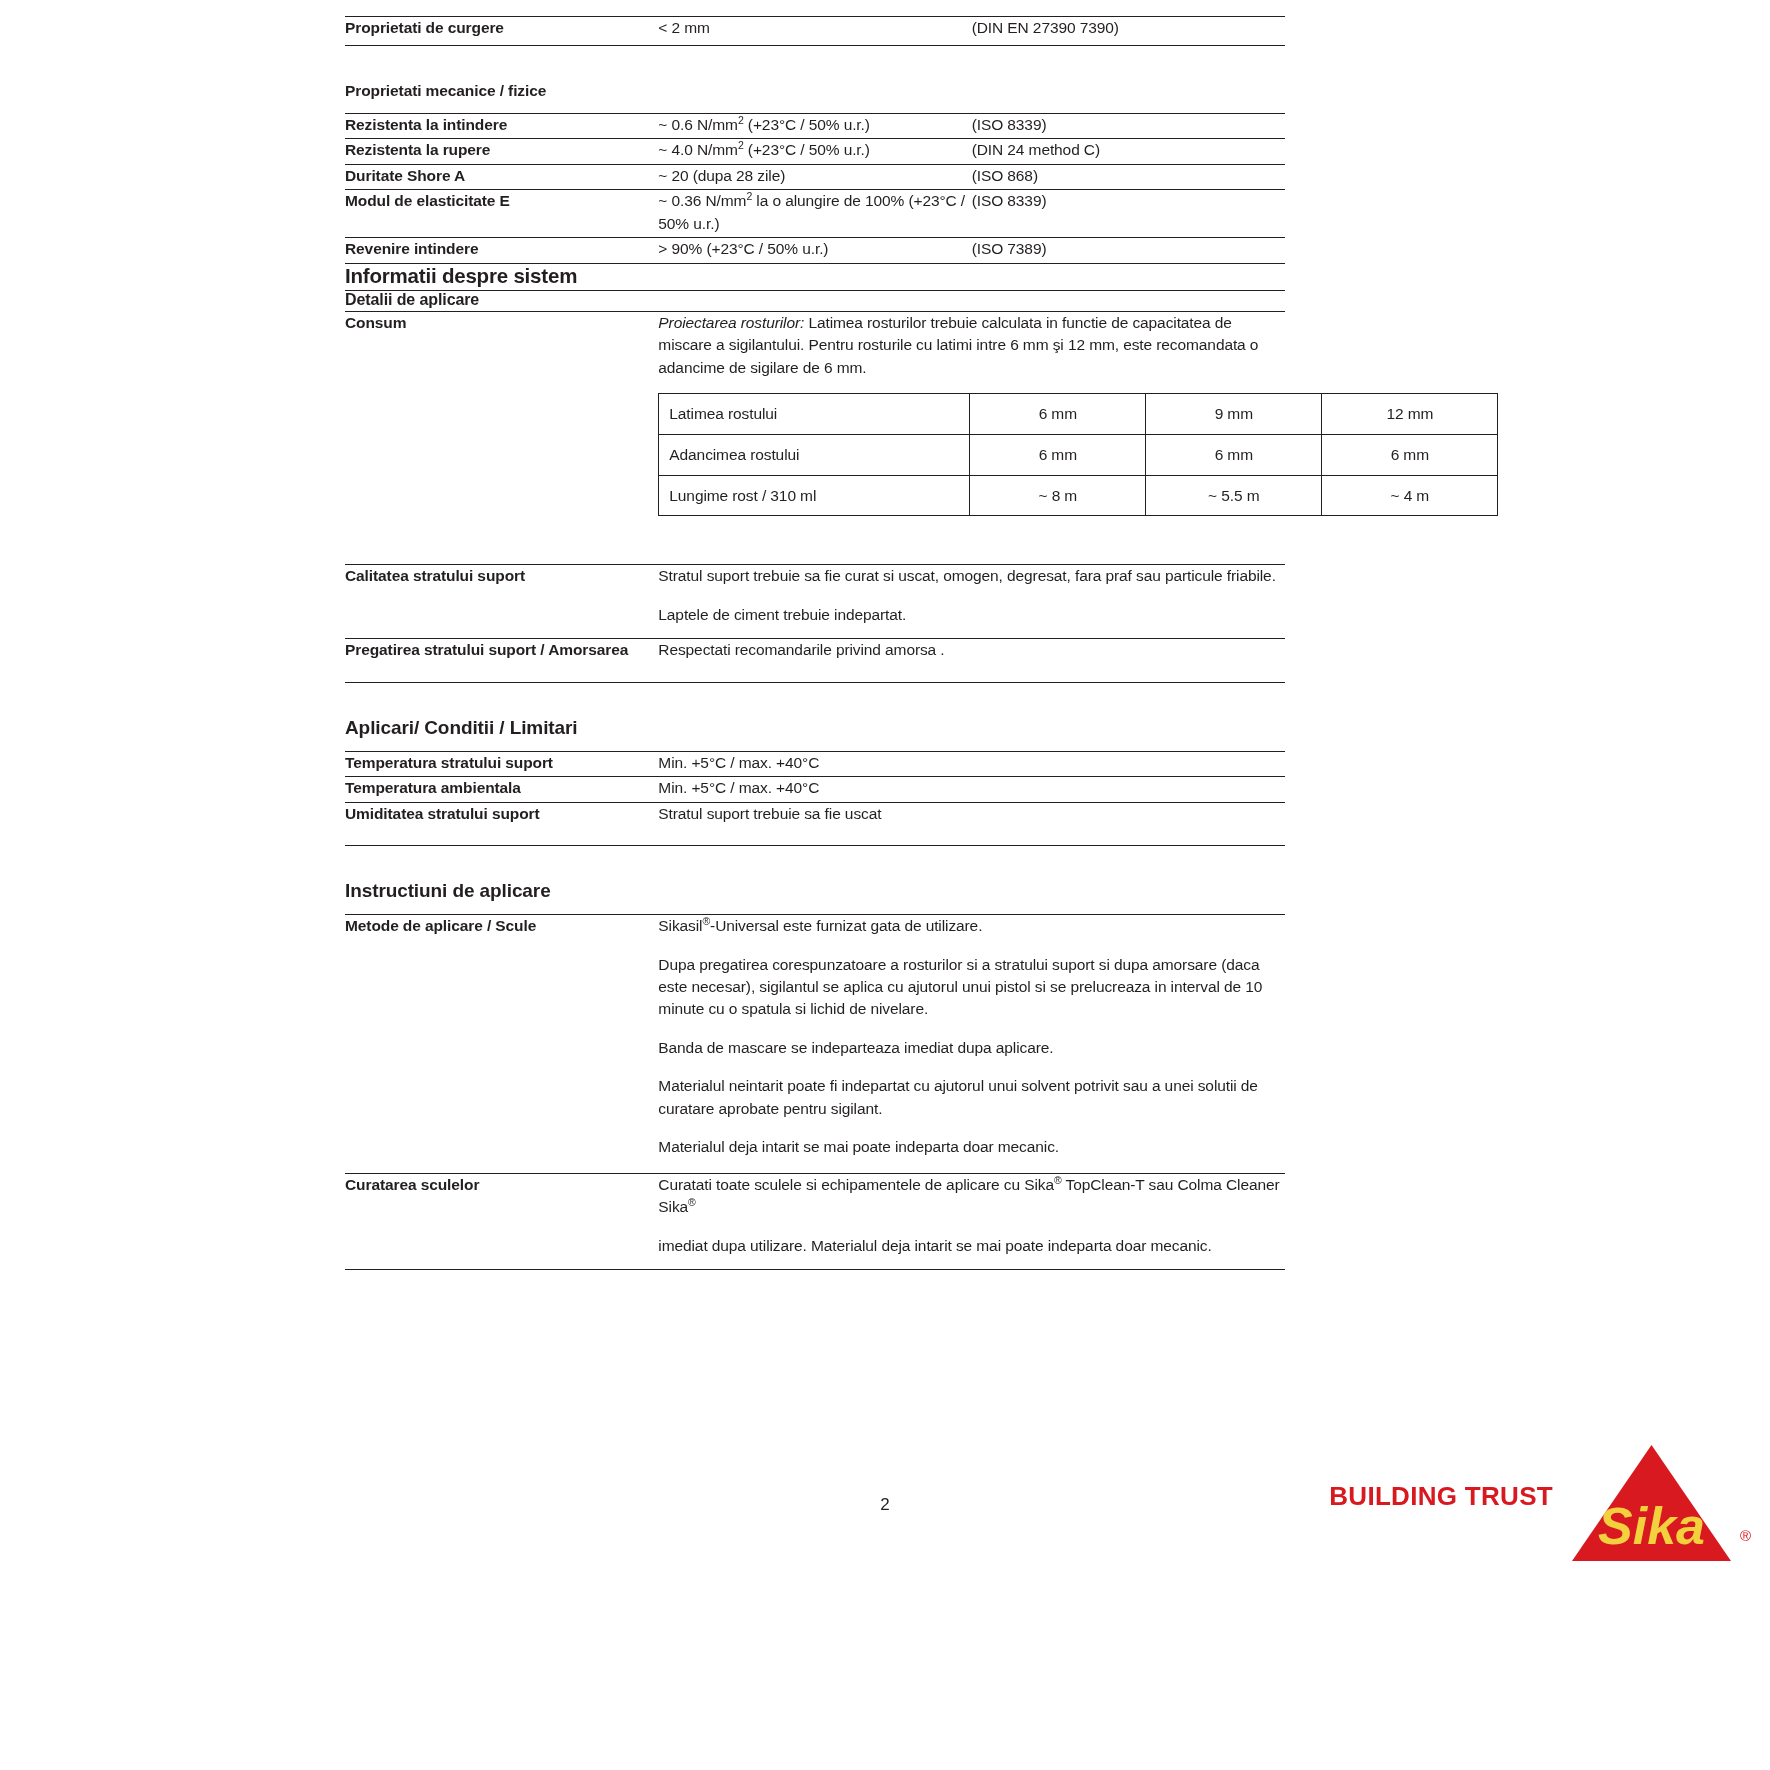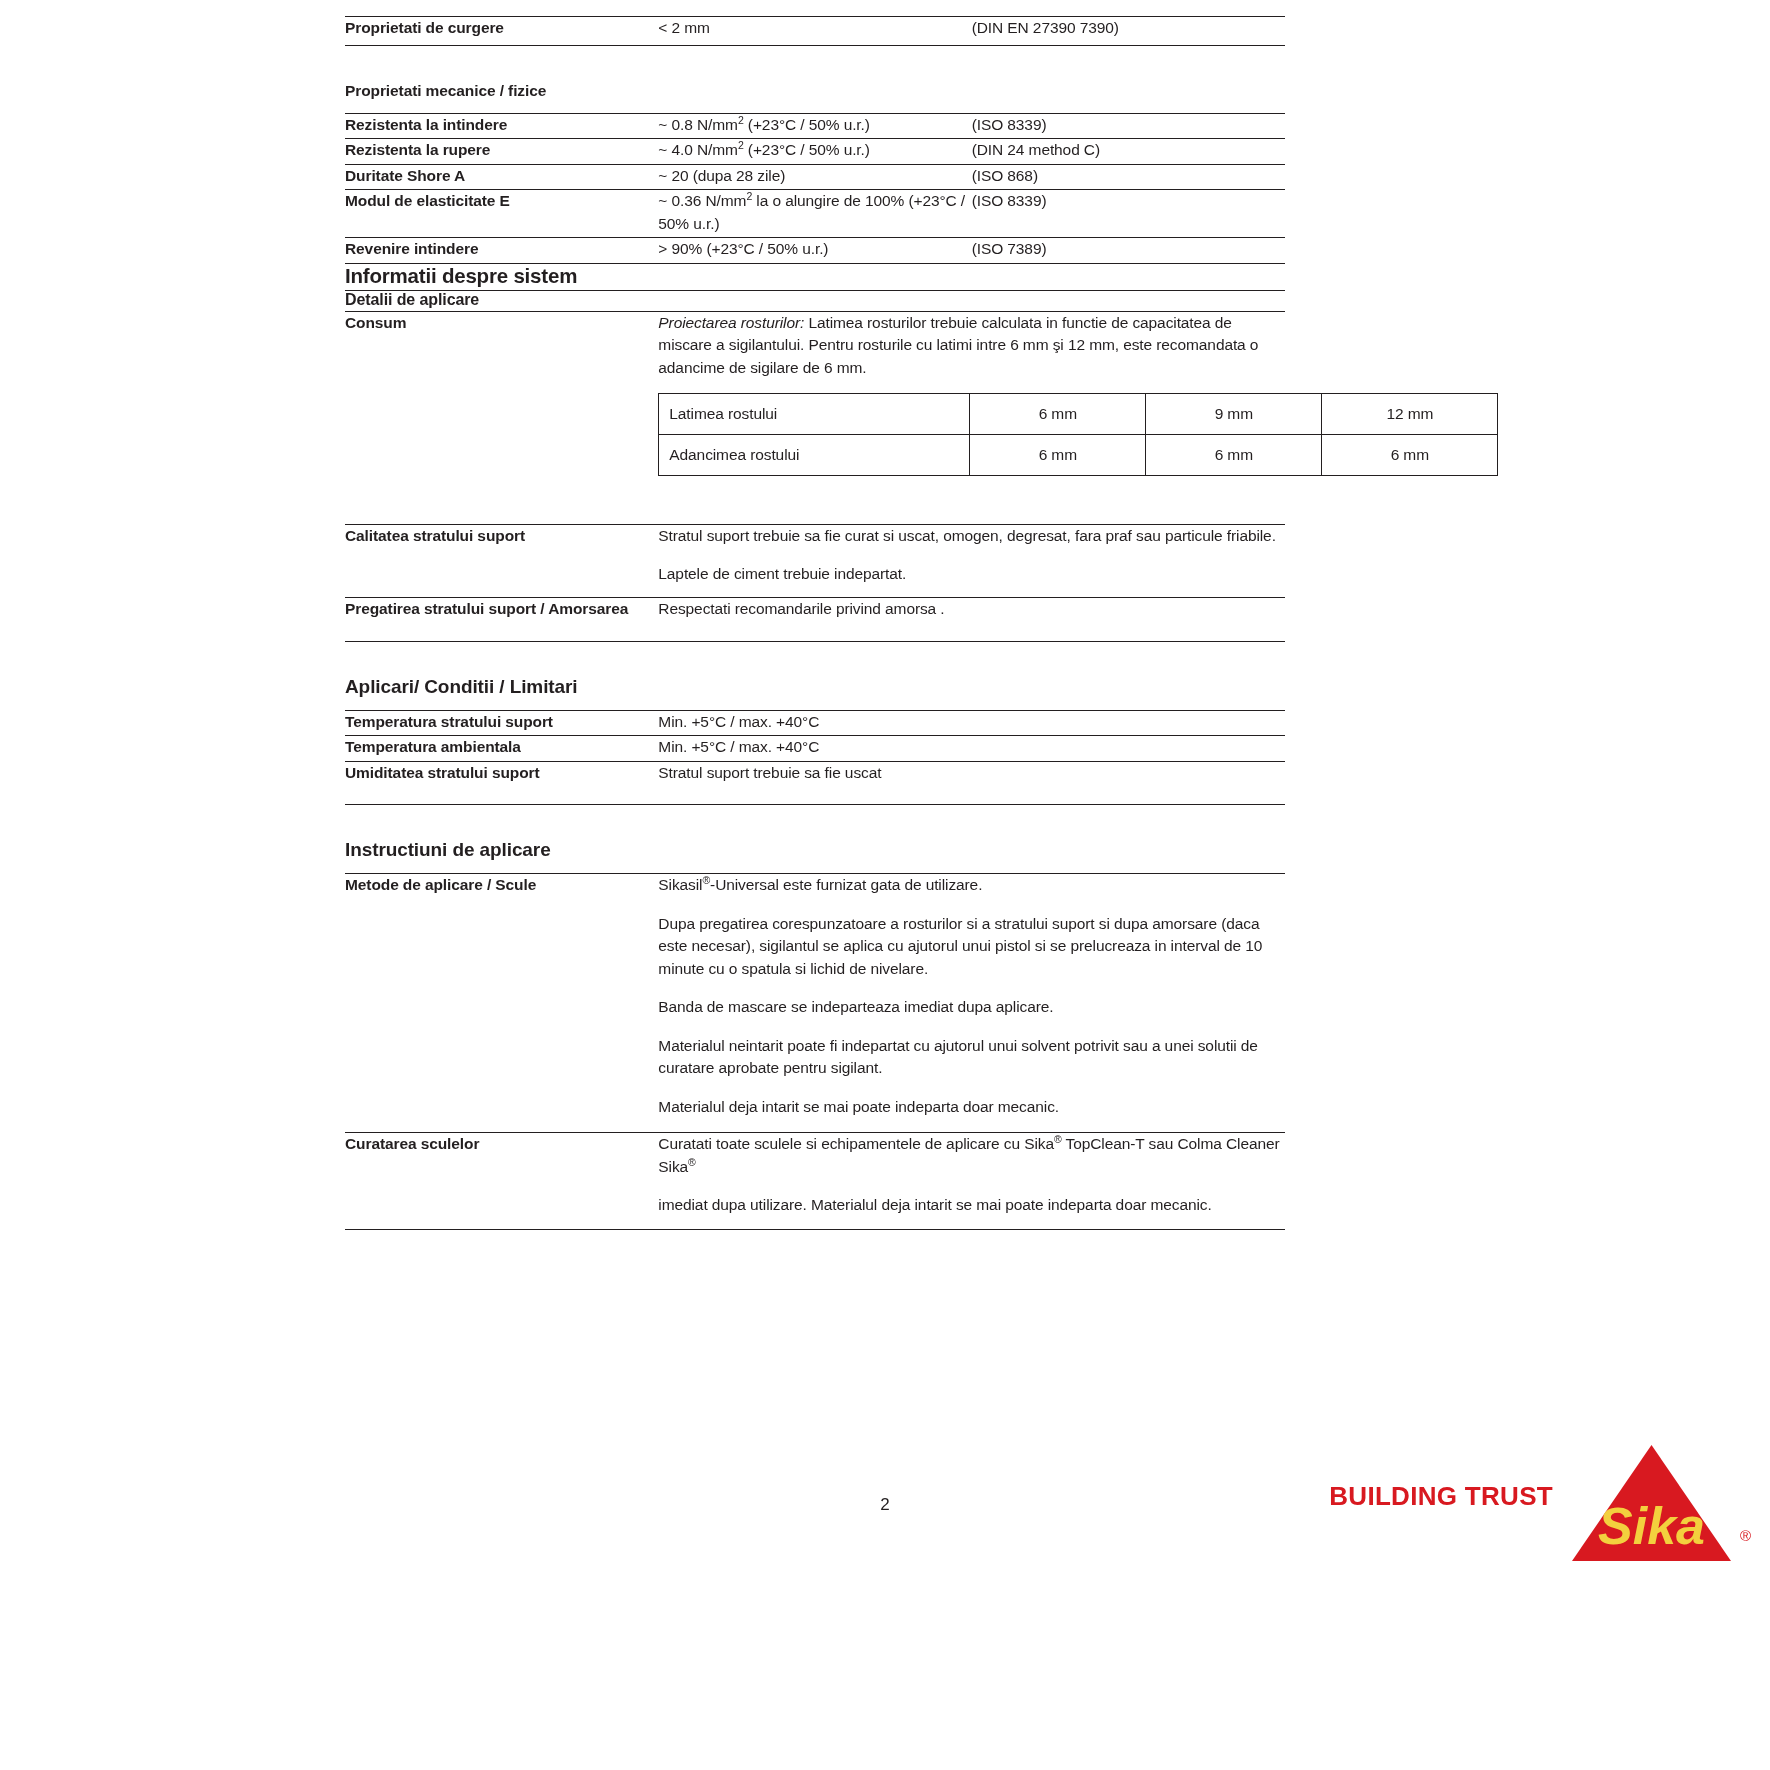--- a/index.html
+++ b/index.html
@@ -186,21 +186,21 @@
         <td class="lbl" style="padding-bottom:8px">Proprietati mecanice / fizice</td>
         <td class="val"></td>
         <td class="std"></td>
       </tr>
       <tr>
         <td class="rule-bottom" colspan="3" style="height:2px"></td>
       </tr>
 
       <tr>
         <td class="lbl">Rezistenta la intindere</td>
-        <td class="val"><span>~ 0.8 N/mm</span><sup>2</sup><span> (+23°C / 50% u.r.)</span></td>
+        <td class="val"><span>~ 0.6 N/mm</span><sup>2</sup><span> (+23°C / 50% u.r.)</span></td>
         <td class="std">(ISO 8339)</td>
       </tr>
       <tr>
             <td class="rule-bottom" colspan="3" style="height:2px"></td>
           </tr>
 
       <tr>
         <td class="lbl">Rezistenta la rupere</td>
         <td class="val"><span>~ 4.0 N/mm</span><sup>2</sup><span> (+23°C / 50% u.r.)</span></td>
         <td class="std">(DIN 24 method C)</td>
@@ -266,20 +266,26 @@
               <td class="num c-n">6 mm</td>
               <td class="num c-n">9 mm</td>
               <td class="num c-n">12 mm</td>
             </tr>
             <tr>
               <td class="c-label">Adancimea rostului</td>
               <td class="num c-n">6 mm</td>
               <td class="num c-n">6 mm</td>
               <td class="num c-n">6 mm</td>
             </tr>
+            <tr>
+              <td class="c-label">Lungime rost / 310 ml</td>
+              <td class="num c-n">~ 8 m</td>
+              <td class="num c-n">~ 5.5 m</td>
+              <td class="num c-n">~ 4 m</td>
+            </tr>
           </tbody>
               </table>
         </td>
       </tr>
 
       <tr class="gap-row">
             <td colspan="3"></td>
           </tr>
       <tr>
             <td class="rule-bottom" colspan="3" style="height:2px"></td>

